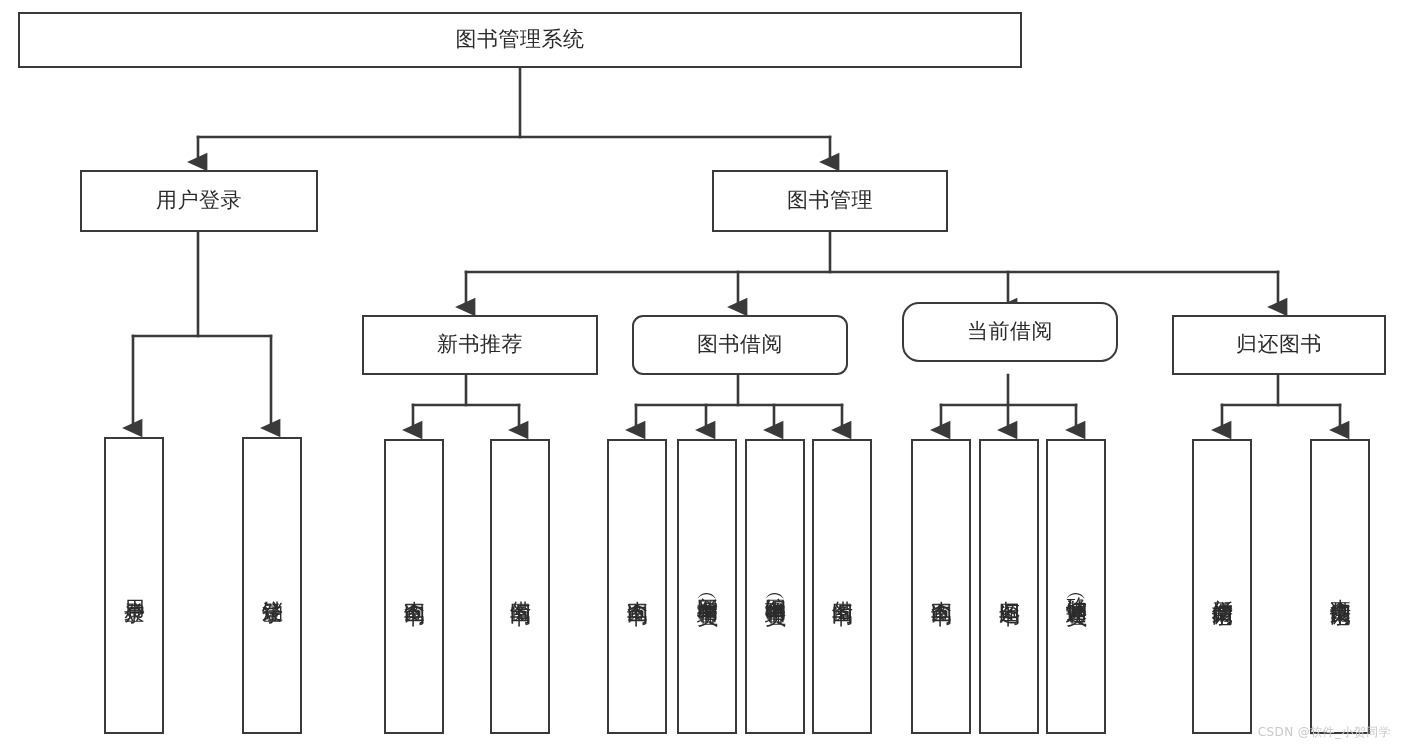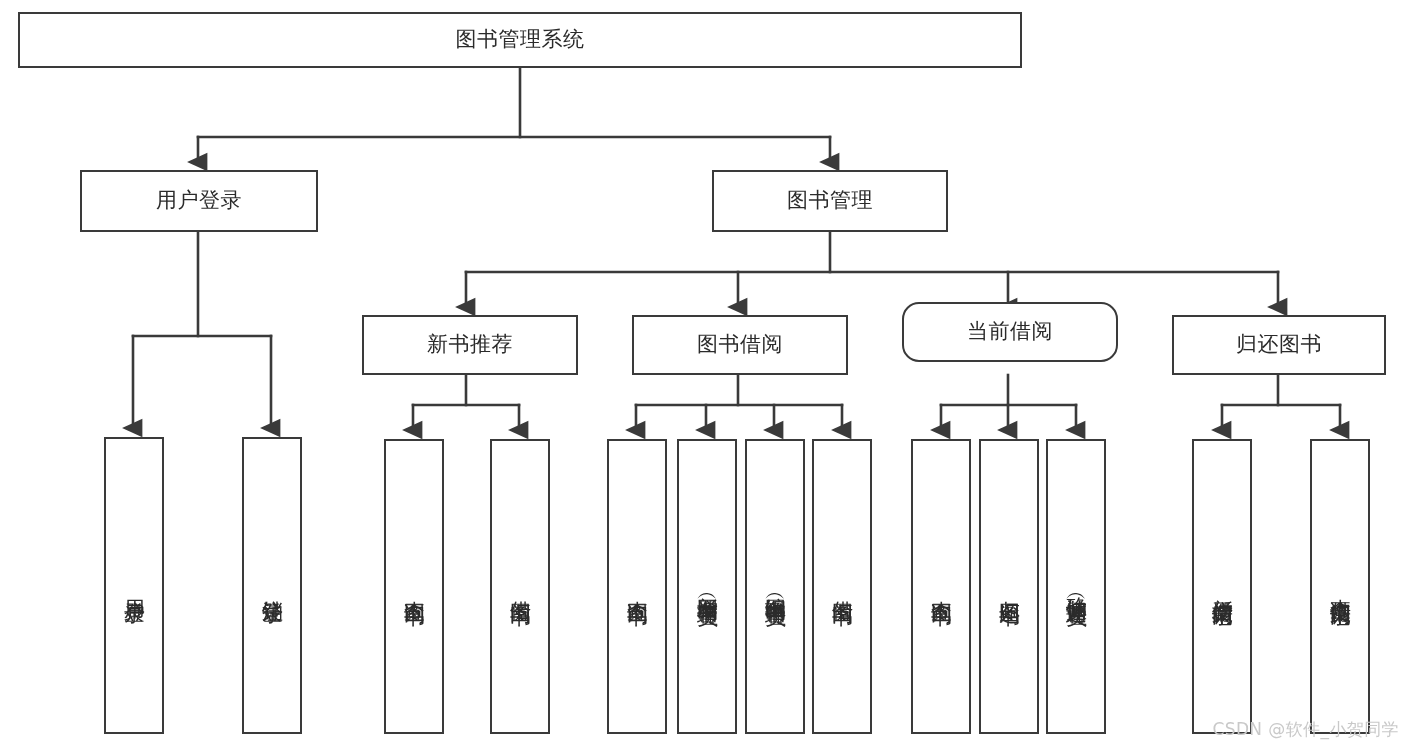--- a/index.html
+++ b/index.html
@@ -54,23 +54,23 @@
     color: #2b2b2b;
     writing-mode: vertical-rl;
     text-orientation: upright;
     line-height: 1.18;
     letter-spacing: 1.5px;
     text-align: center;
     white-space: nowrap;
   }
   #watermark {
     position: absolute;
-    right: 6px;
+    right: 14px;
     bottom: 6px;
-    font-size: 17px;
+    font-size: 12px;
     color: #c9c9c9;
     white-space: nowrap;
     letter-spacing: 0.4px;
     pointer-events: none;
   }
 </style>
 </head>
 <body>
 
 <div id="diagram-root">
@@ -132,24 +132,24 @@
     <span class="node-label-h">图书管理系统</span>
   </div>
 
   <div class="node-box" style="left:80px; top:170px; width:238px; height:62px;">
     <span class="node-label-h">用户登录</span>
   </div>
   <div class="node-box" style="left:712px; top:170px; width:236px; height:62px;justify-content:center;">
     <span class="node-label-h">图书管理</span>
   </div>
 
-  <div class="node-box" style="left:362px; top:315px; width:216px; height:60px;">
+  <div class="node-box" style="left:362px; top:315px; width:236px; height:60px;">
     <span class="node-label-h">新书推荐</span>
   </div>
-  <div class="node-box" style="left:632px; top:315px; width:216px; height:60px;">
+  <div class="node-box" style="left:632px; top:315px; width:216px; height:60px;border-radius:11px;">
     <span class="node-label-h">图书借阅</span>
   </div>
   <div class="node-box" style="left:902px; top:302px; width:216px; height:60px;border-radius:17px;">
     <span class="node-label-h">当前借阅</span>
   </div>
   <div class="node-box" style="left:1172px; top:315px; width:214px; height:60px;">
     <span class="node-label-h">归还图书</span>
   </div>
 
   <div class="node-box leaf" style="left:104px; top:437px; width:60px; height:297px;">

